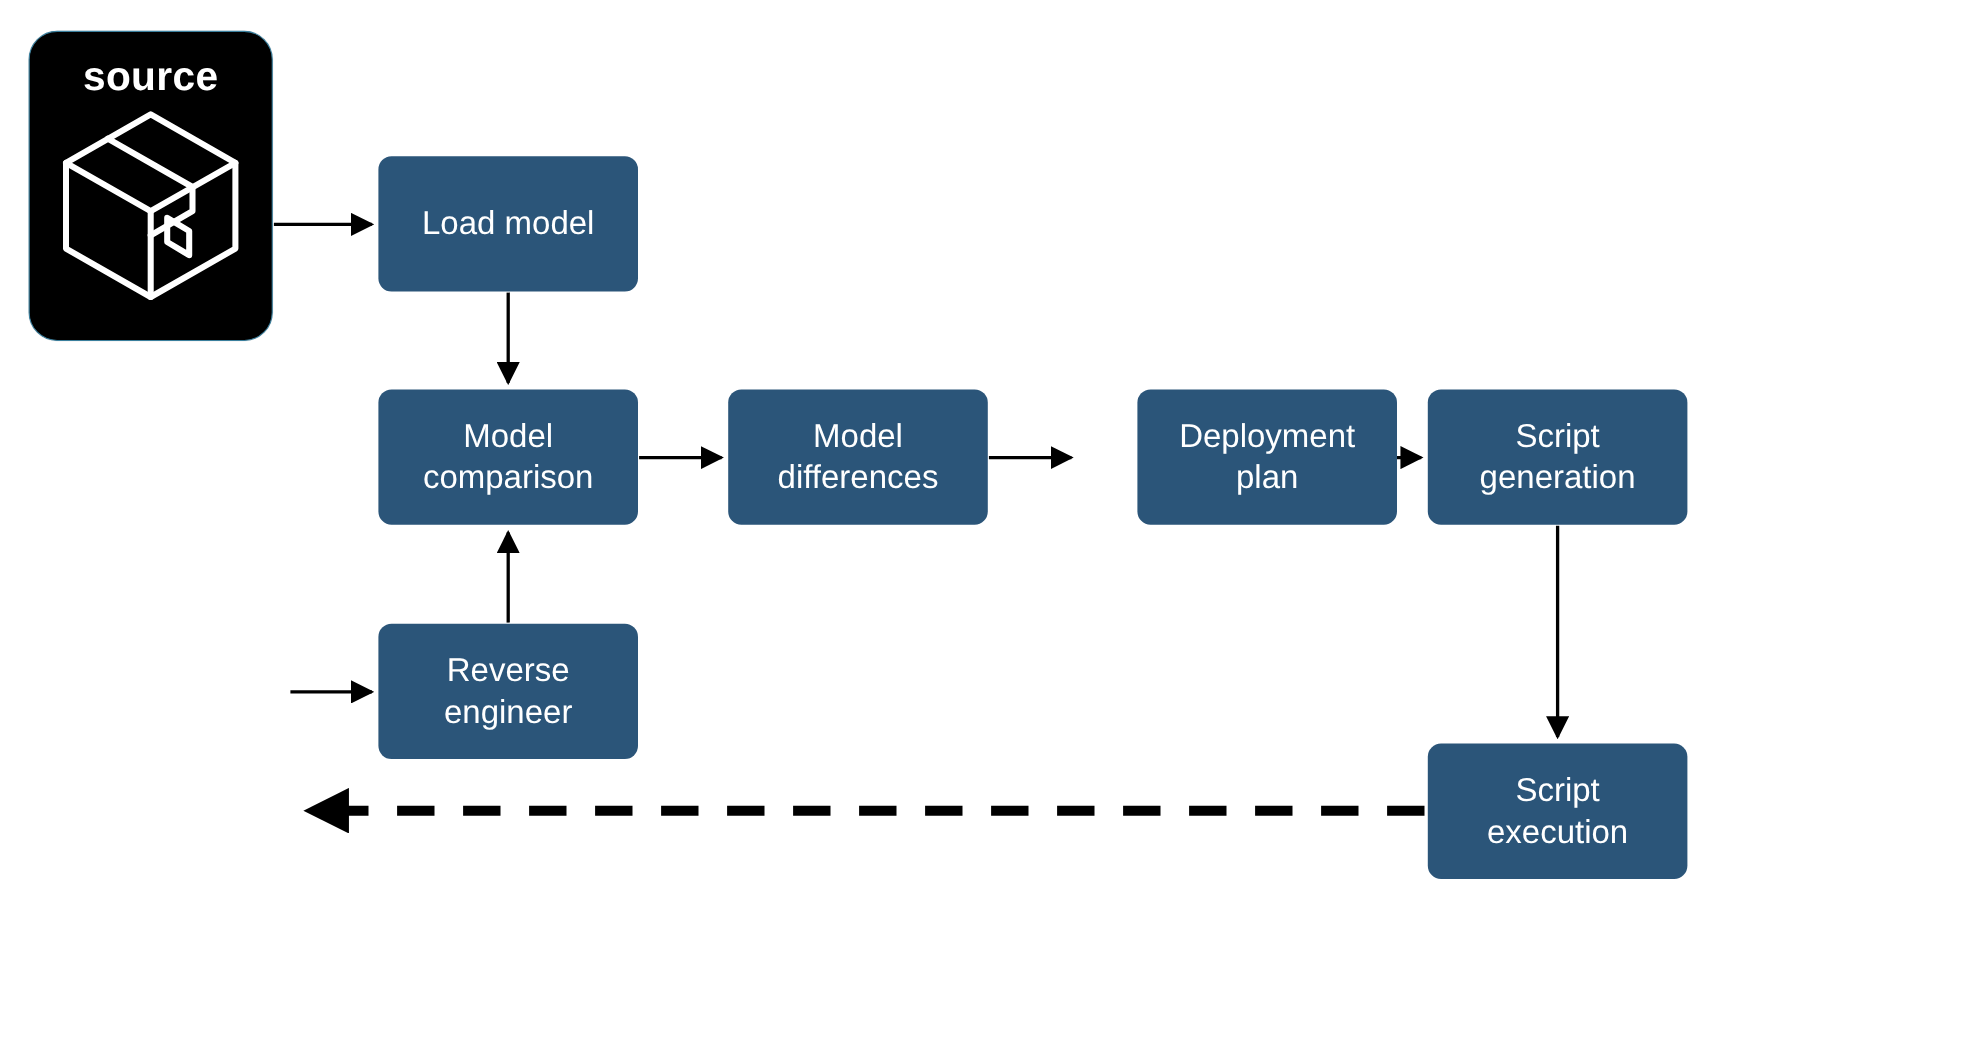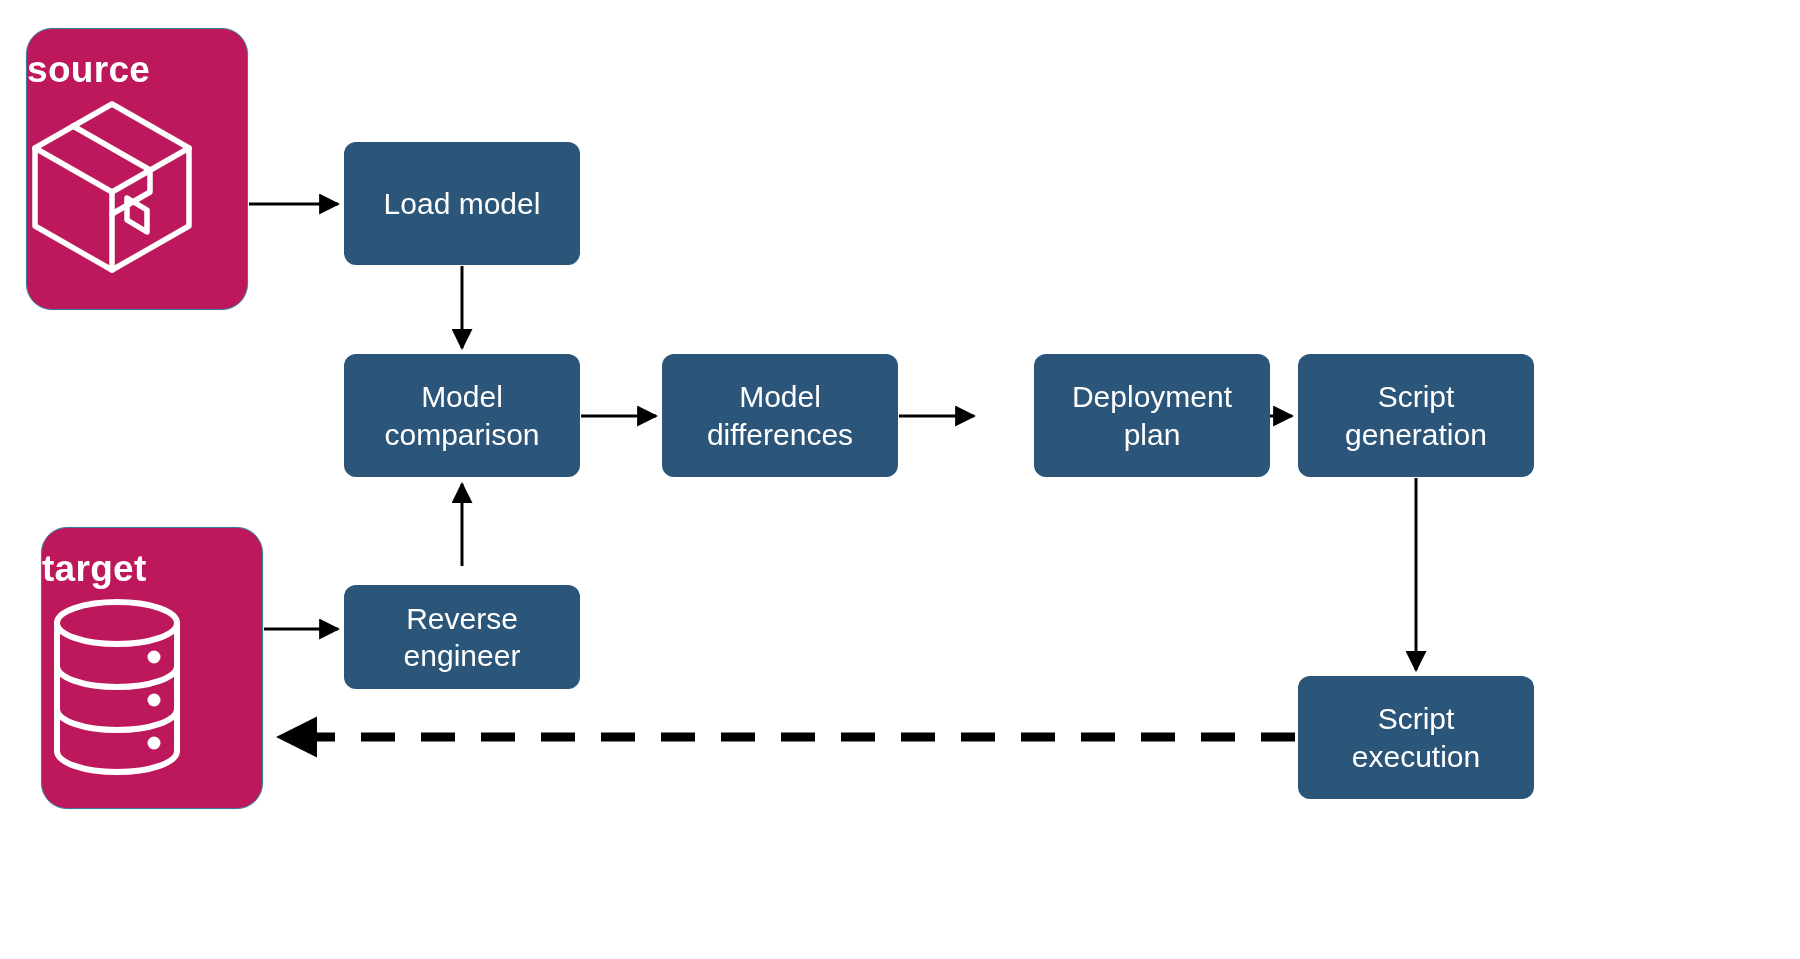--- a/index.html
+++ b/index.html
@@ -23,26 +23,27 @@
     left: 0;
     top: 0;
     width: 1800px;
     height: 959px;
     pointer-events: none;
   }
 
   
   .endpoint {
     position: absolute;
-    background: #be185d;
+    background: #000000;
     border: 1px solid #3a7f9d;
     border-radius: 26px;
     box-sizing: border-box;
     display: flex;
     flex-direction: column;
+    align-items: center;
     box-shadow: 0 0 0 0.5px rgba(0,0,0,0.07);
   }
   .endpoint-label {
     font-weight: bold;
     font-size: 37px;
     color: #ffffff;
     letter-spacing: 0.3px;
     margin-top: 22px;
     line-height: 1;
     user-select: none;
@@ -115,38 +116,20 @@
         <path d="M 85 6 L 162 50 L 162 128 L 85 172 L 8 128 L 8 50 Z"></path>
         <path d="M 8 50 L 85 94 L 162 50"></path>
         <path d="M 85 94 L 85 172"></path>
         <path d="M 46 28 L 123 72"></path>
         <path d="M 123 72 L 123 94 L 85 116"></path>
         <path d="M 100 100 L 120 112 L 120 134 L 100 122 Z"></path>
       </g>
     </svg>
   </div>
 
-  <div class="endpoint" style="left:41px; top:527px; width:222px; height:282px;">
-    <div class="endpoint-label">target</div>
-    <svg class="endpoint-icon" width="150" height="180" viewBox="0 0 150 180" xmlns="http://www.w3.org/2000/svg">
-      <g fill="none" stroke="#ffffff" stroke-width="6" stroke-linejoin="round" stroke-linecap="round">
-        <ellipse cx="75" cy="26" rx="60" ry="21"></ellipse>
-        <path d="M 15 26 L 15 154"></path>
-        <path d="M 135 26 L 135 154"></path>
-        <path d="M 15 154 A 60 21 0 0 0 135 154"></path>
-        <path d="M 15 69 A 60 21 0 0 0 135 69"></path>
-        <path d="M 15 112 A 60 21 0 0 0 135 112"></path>
-      </g>
-      <g fill="#ffffff">
-        <circle cx="112" cy="60" r="6.5"></circle>
-        <circle cx="112" cy="103" r="6.5"></circle>
-        <circle cx="112" cy="146" r="6.5"></circle>
-      </g>
-    </svg>
-  </div>
 
   <div class="node" style="left:344px; top:142px; width:236px; height:123px;">
     <span class="node-label">Load model</span>
   </div>
 
   <div class="node" style="left:344px; top:354px; width:236px; height:123px;">
     <span class="node-label">Model
 comparison</span>
   </div>
 
@@ -158,21 +141,21 @@
   <div class="node" style="left:1034px; top:354px; width:236px; height:123px;">
     <span class="node-label">Deployment
 plan</span>
   </div>
 
   <div class="node" style="left:1298px; top:354px; width:236px; height:123px;">
     <span class="node-label">Script
 generation</span>
   </div>
 
-  <div class="node" style="left:344px; top:567px; width:236px; height:104px;margin-top:18px;">
+  <div class="node" style="left:344px; top:567px; width:236px; height:123px;">
     <span class="node-label">Reverse
 engineer</span>
   </div>
 
   <div class="node" style="left:1298px; top:676px; width:236px; height:123px;">
     <span class="node-label">Script
 execution</span>
   </div>
 
 </div>

